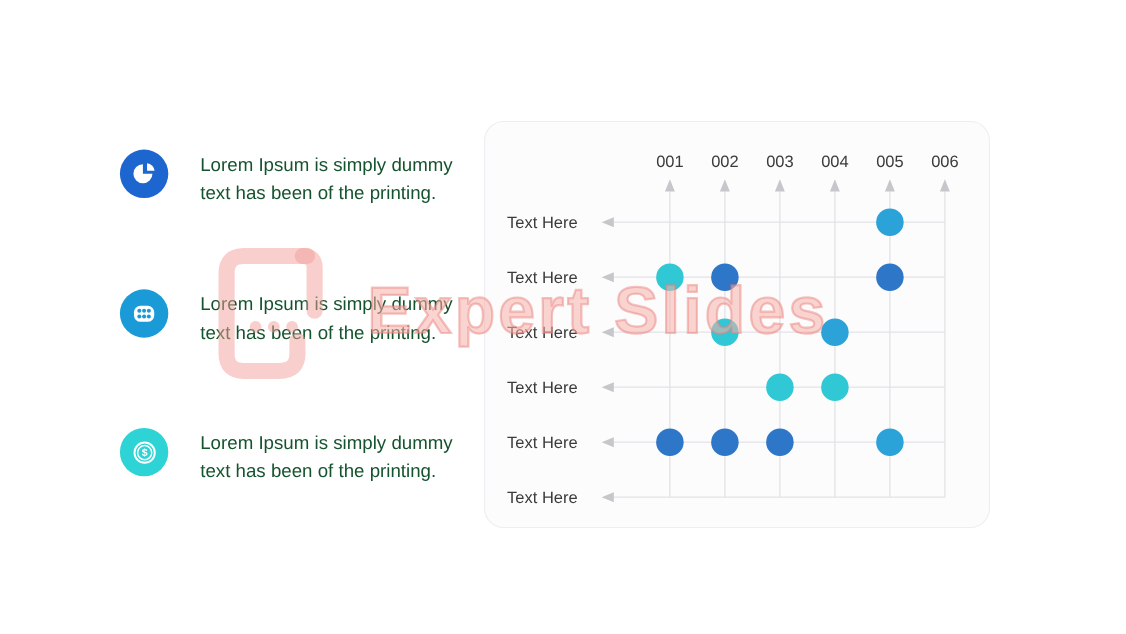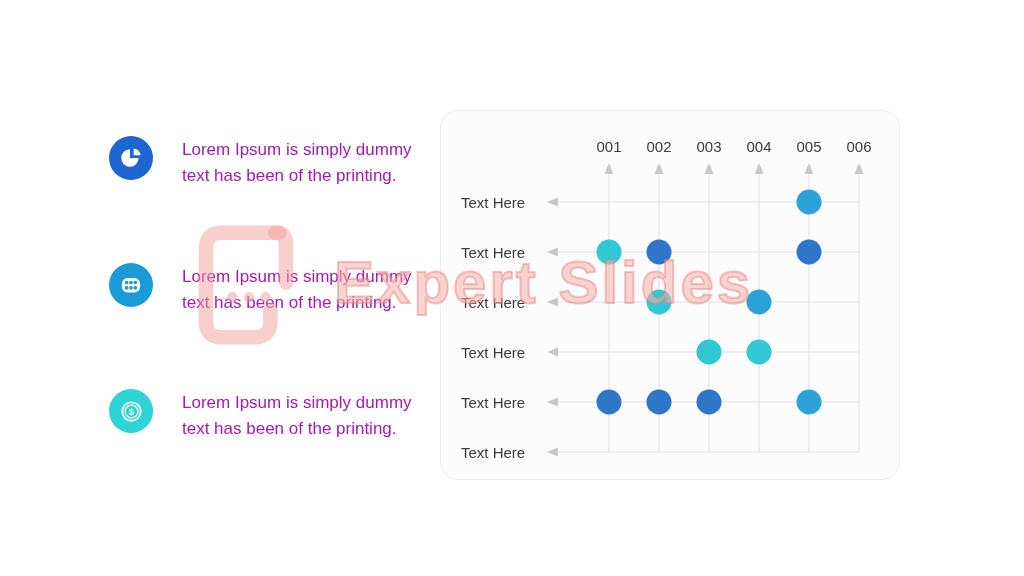--- a/index.html
+++ b/index.html
@@ -4,21 +4,21 @@
 <style>
   html,body{margin:0;padding:0;background:#fff;}
   body{font-family:"Liberation Sans", sans-serif;}
   .slide{position:relative;width:1024px;height:576px;background:#ffffff;overflow:hidden;}
 
   
   .bullet{position:absolute;left:109px;display:flex;align-items:flex-start;}
   .bullet-icon{width:44px;height:44px;border-radius:50%;flex:0 0 44px;
     display:flex;align-items:center;justify-content:center;}
   .bullet-text{position:absolute;left:73px;top:1px;width:242px;
-    font-size:17px;line-height:26px;color:#a21caf;}
+    font-size:17px;line-height:26px;color:#14532d;}
 
   
   .chart-panel{position:absolute;left:440px;top:110px;width:460px;height:370px;
     background:#fcfcfd;border:1px solid #eeeef2;border-radius:18px;box-sizing:border-box;}
   .chart-panel svg{position:absolute;left:0;top:0;}
 
   
   .watermark{position:absolute;left:196px;top:222px;width:640px;height:130px;
     pointer-events:none;z-index:50;}
   .watermark-text{position:absolute;left:138px;top:30px;

